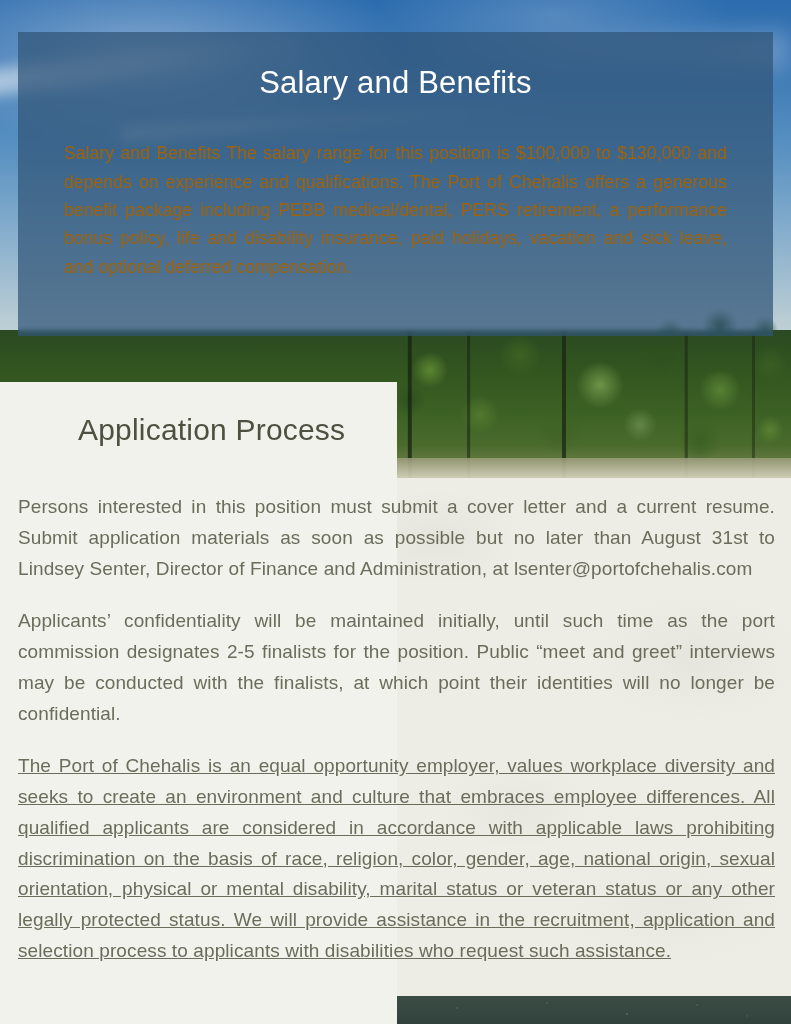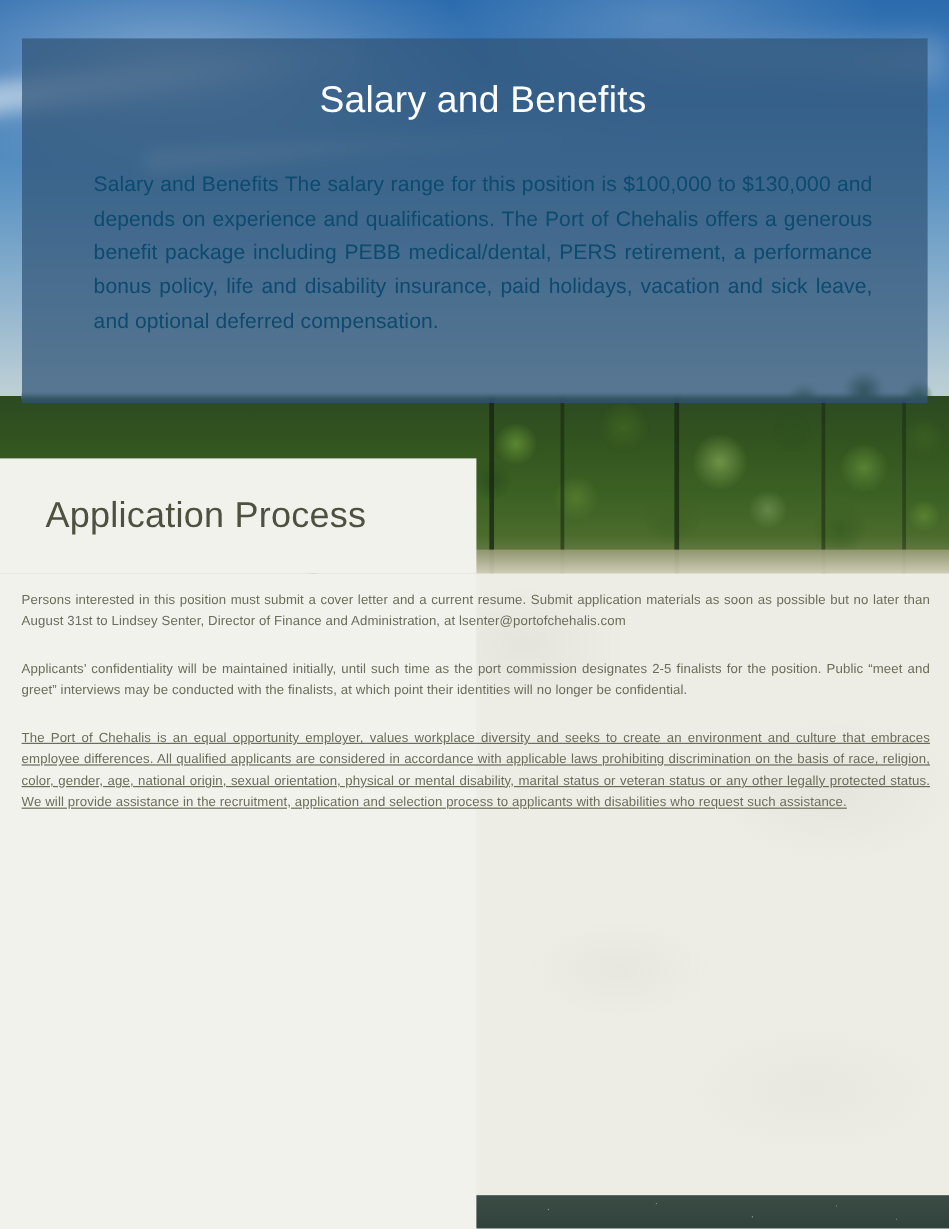--- a/index.html
+++ b/index.html
@@ -127,56 +127,56 @@
     background:linear-gradient(180deg, rgba(150,152,116,0.9), rgba(214,213,192,0.95));
   }
 
   
   .blue-card {
     position:absolute;
     left:18px; top:32px;
     width:755px; height:304px;
     background:rgba(48,84,119,0.72);
     backdrop-filter:blur(2px);
-    padding:24px 46px 26px 60px;
+    padding:24px 46px 26px 46px;
   }
   .blue-card .card-title {
     font-size:31px;
     font-weight:400;
     color:#FFFFFF;
     text-align:center;
     letter-spacing:0.2px;
     line-height:1.2;
     margin-top:8px;
   }
   .blue-card .card-body {
     margin-top:38px;
     font-size:17.5px;
     line-height:1.62;
-    color:#0c4a6e;
+    color:#a16207;
     text-align:justify;
     text-justify:inter-word;
     letter-spacing:0.1px;
   }
 
   
   .heading-panel {
     position:absolute;
     left:0; top:382px;
     width:397px; height:96px;
     background:#F2F2ED;
     display:flex;
     align-items:center;
   }
   .heading-panel .section-title {
     font-size:30px;
     font-weight:400;
     color:#4E5040;
     letter-spacing:0.2px;
-    padding-left:38px;
+    padding-left:78px;
     line-height:1.2;
   }
 
   
   .content-area {
     position:absolute;
     left:0; top:478px;
     width:791px; height:546px;
     overflow:hidden;
   }
@@ -217,21 +217,21 @@
   }
 
   
   .body-text {
     position:absolute;
     left:18px; top:14px;
     width:757px;
     z-index:5;
   }
   .body-text p {
-    font-size:11px;
+    font-size:19px;
     line-height:1.62;
     color:#6B6D5B;
     text-align:justify;
     text-justify:inter-word;
     letter-spacing:0.1px;
     margin-bottom:22px;
   }
   .body-text p:last-child { margin-bottom:0;text-decoration:underline; }
   .body-text p.last-line-natural { text-align:justify; }
 </style>

